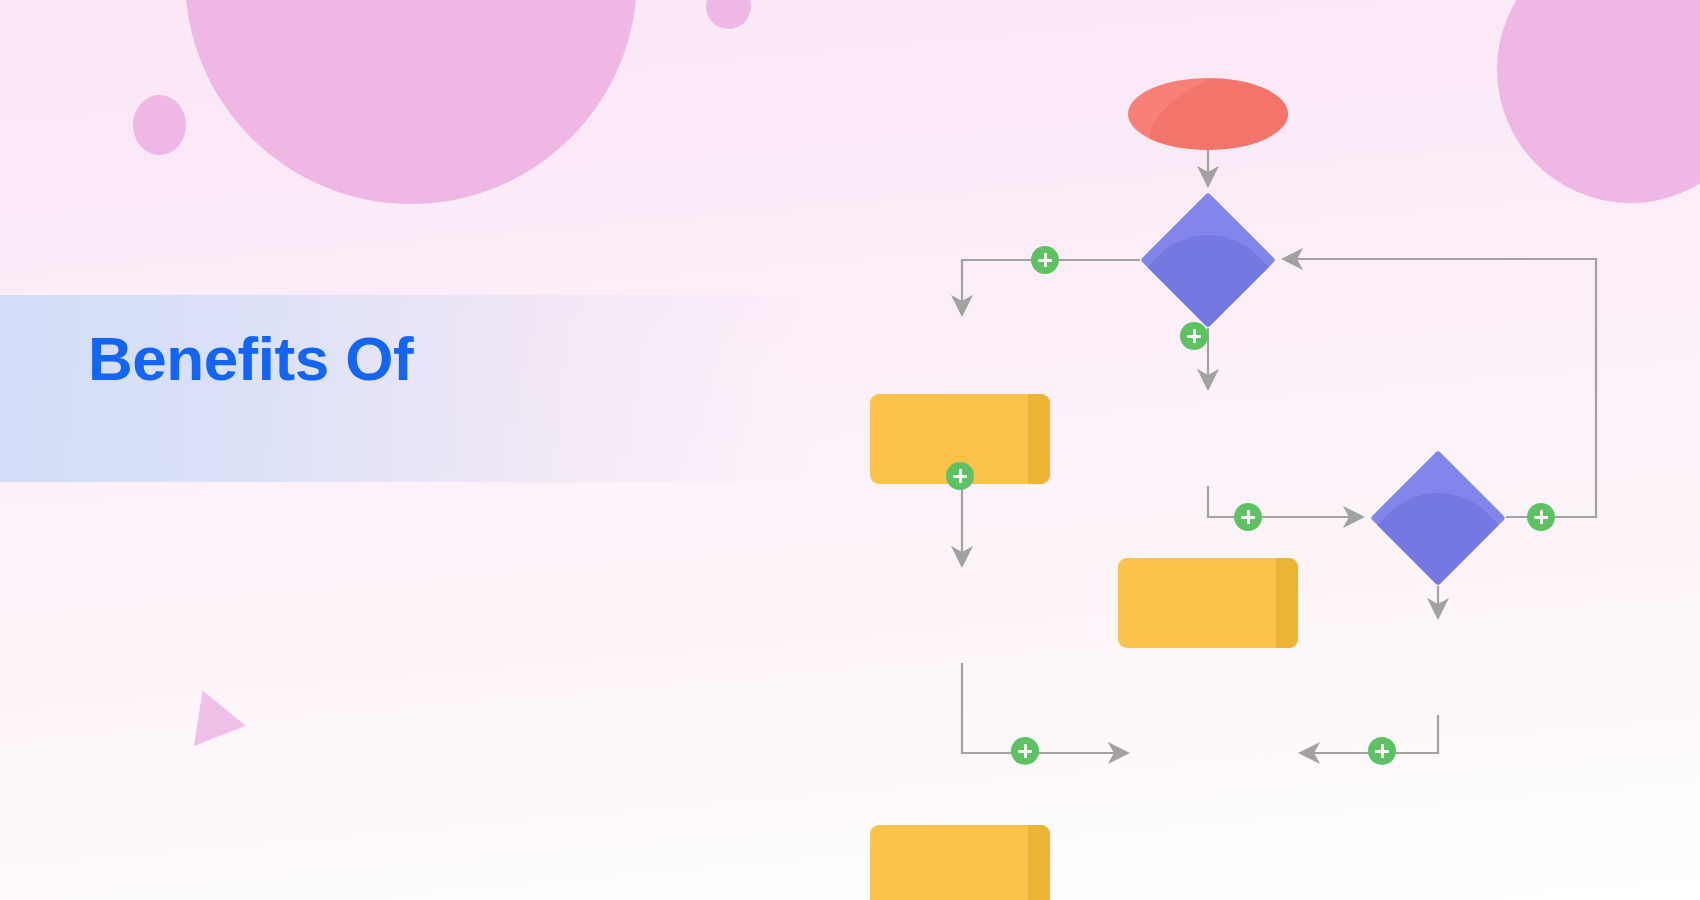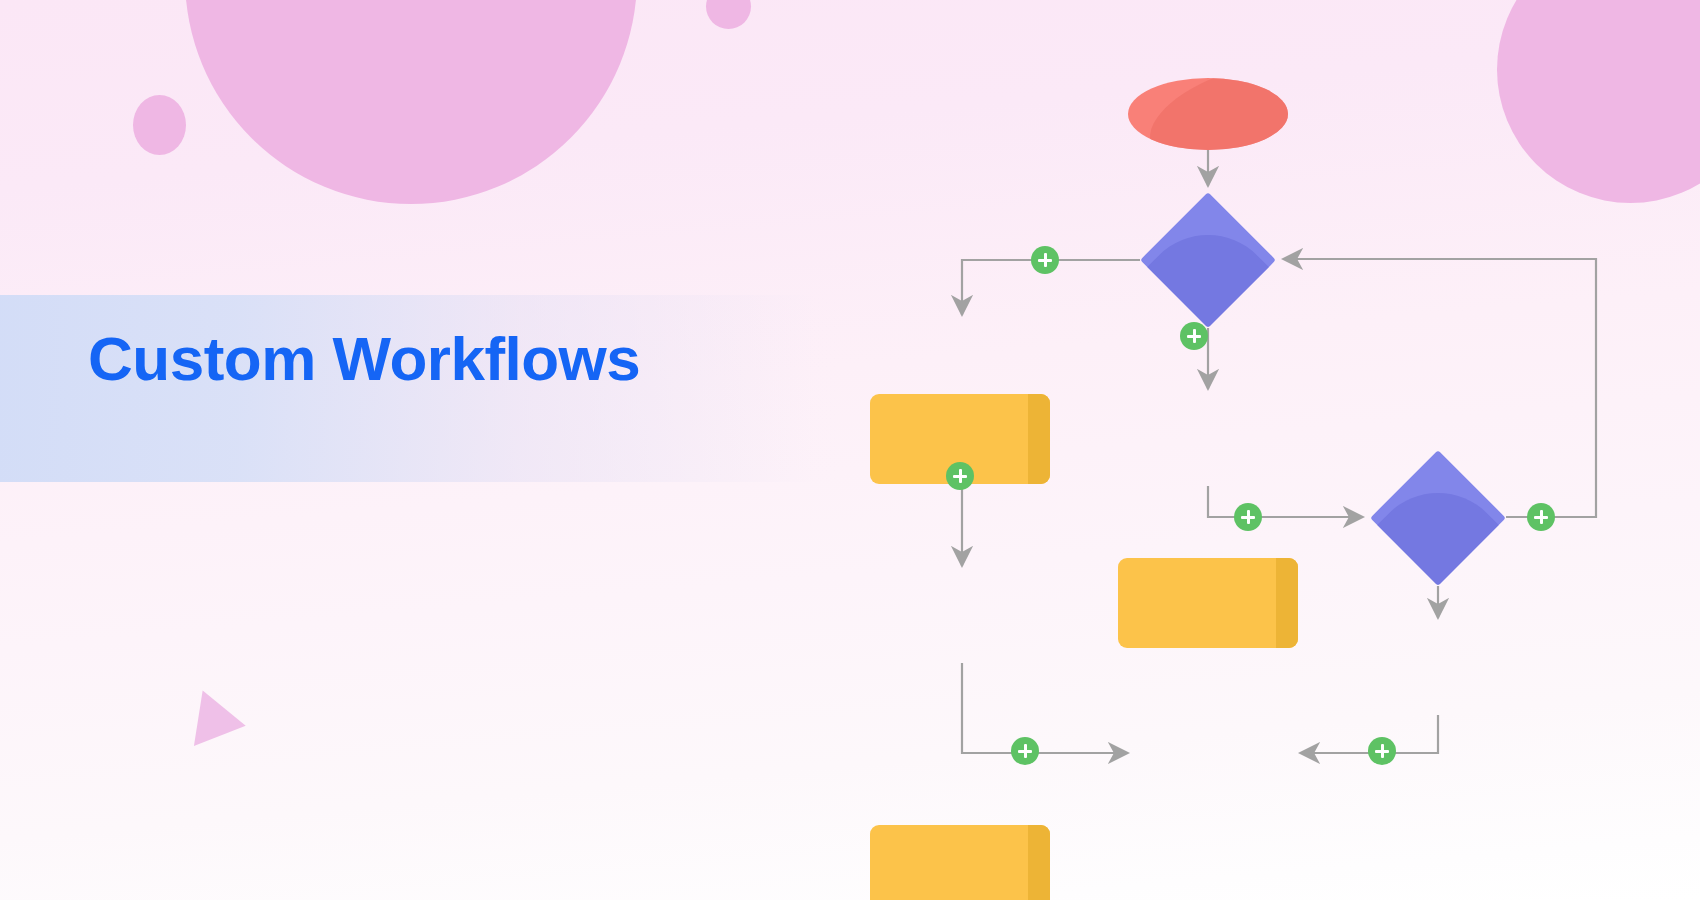--- a/index.html
+++ b/index.html
@@ -180,21 +180,21 @@
 <div id="stage">
 
   <div class="blob blob-big-left"></div>
   <div class="blob blob-small-left"></div>
   <div class="blob blob-mid-top"></div>
   <div class="blob blob-right"></div>
   <div class="tri"></div>
 
   <div class="highlight-band"></div>
   <div class="headline">
-    <span class="line blue line-2">Custom Workflows</span>
+    <span class="line blue line-1">Benefits Of</span>
   </div>
 
   <svg id="flow" viewBox="0 0 1700 900" xmlns="http://www.w3.org/2000/svg">
     <defs>
       <marker id="arrow" viewBox="0 0 12 12" refX="10" refY="6" markerWidth="11" markerHeight="11" orient="auto-start-reverse">
         <path d="M0,0.5 L11,6 L0,11.5 L3,6 Z" fill="#a2a2a2"></path>
       </marker>
     </defs>
     <g fill="none" stroke="#a2a2a2" stroke-width="2.2" stroke-linejoin="miter">
 

